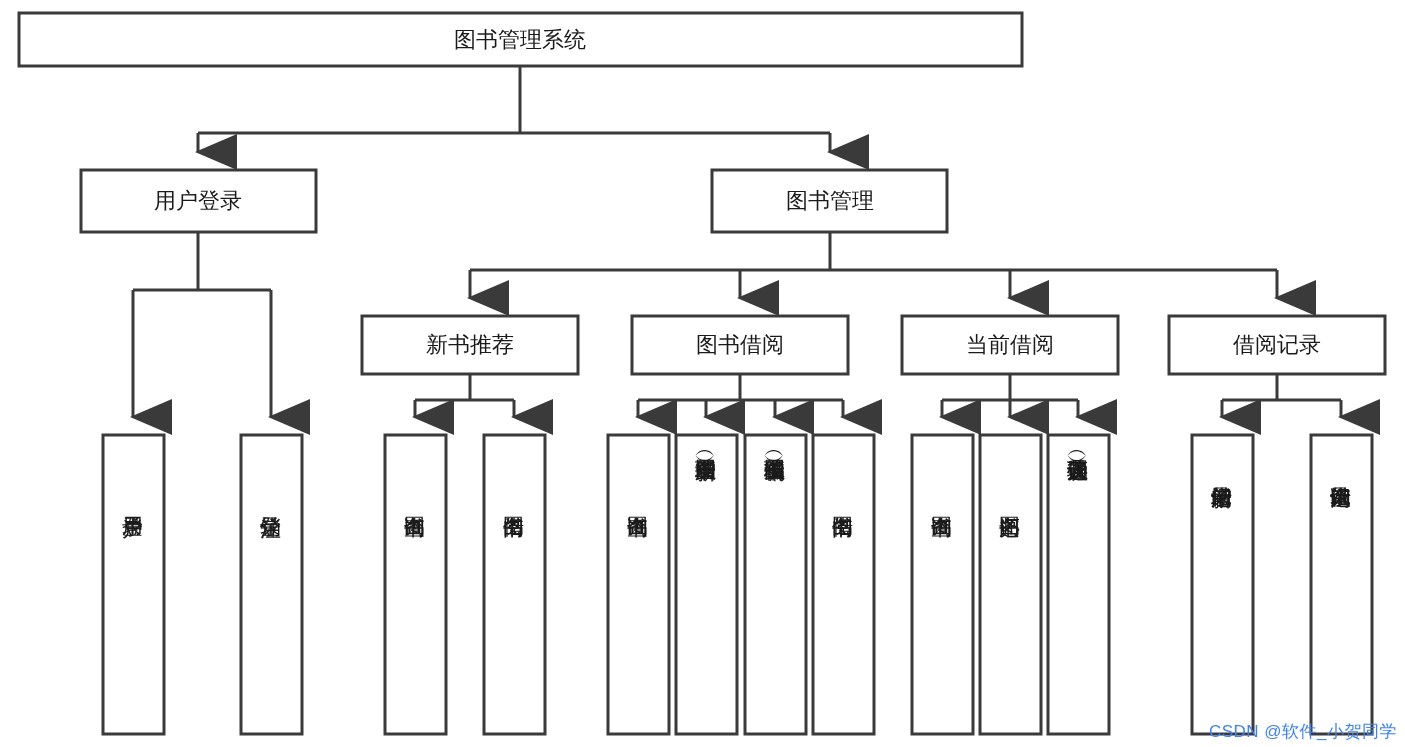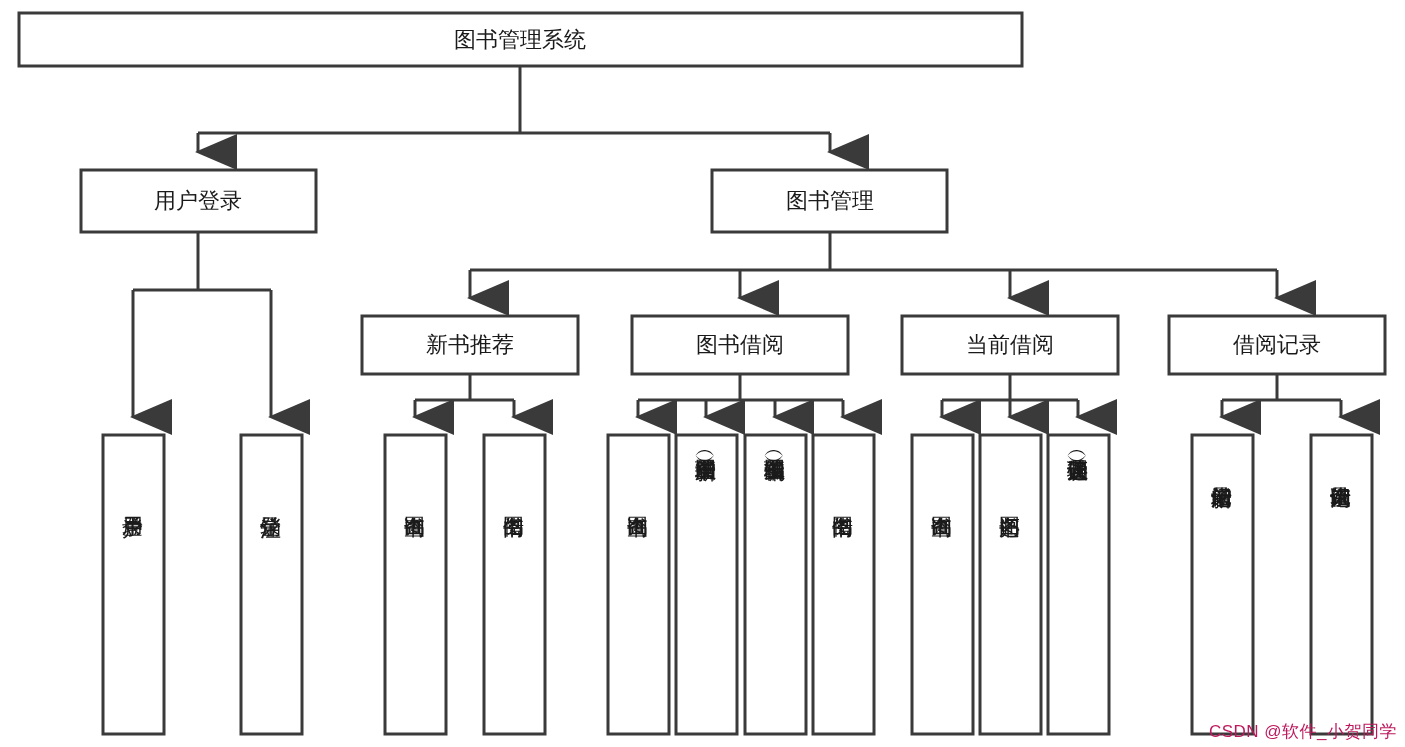--- a/index.html
+++ b/index.html
@@ -16,21 +16,21 @@
   .node-label-vert{
     font-family:"Liberation Sans","DejaVu Sans",sans-serif;
     font-size:21px;fill:#1a1a1a;text-anchor:middle;
     writing-mode:vertical-rl;glyph-orientation-vertical:0;
   }
   .link{stroke:#3a3a3a;stroke-width:3;fill:none;}
   .arrow-head{fill:#3a3a3a;stroke:none;}
   .watermark{
     position:absolute;right:8px;bottom:4px;
     font-family:"Liberation Sans","DejaVu Sans",sans-serif;
-    font-size:17px;color:#be185d;white-space:nowrap;
+    font-size:17px;color:#3b82f6;white-space:nowrap;
     letter-spacing:0.5px;pointer-events:none;
   }
 </style>
 </head>
 <body>
 
 <svg id="diagram" viewBox="0 0 1405 747">
 
   <defs>
     <marker id="arrow" viewBox="0 0 12 14" refX="6" refY="13" markerWidth="12" markerHeight="14" orient="auto-start-reverse">

